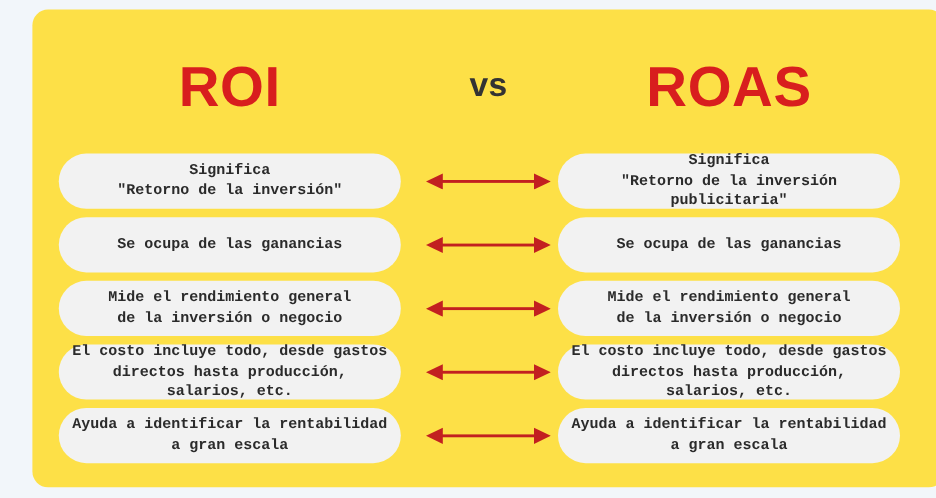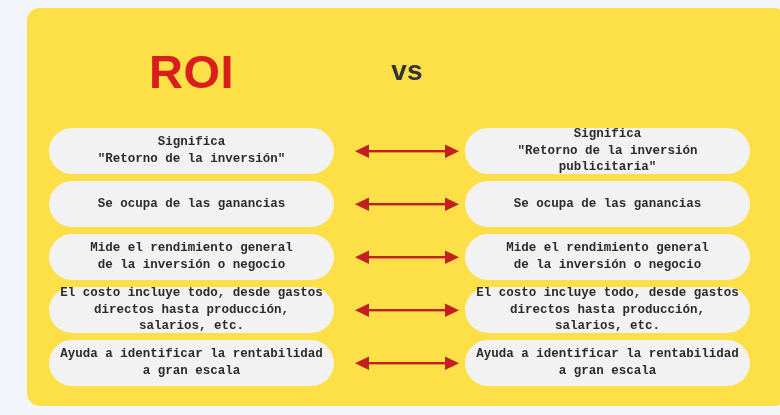--- a/index.html
+++ b/index.html
@@ -117,20 +117,23 @@
 </style>
 </head>
 <body>
 
 <div id="card">
 
   <div id="header">
     <div class="head-col left">
       <div class="head-title">ROI</div>
     </div>
+    <div class="head-col right">
+      <div class="head-title">ROAS</div>
+    </div>
     <div id="vs-wrap">
       <span id="vs-label">vs</span>
     </div>
   </div>
 
   <div id="rows">
 
     <div class="row">
       <div class="pill left">
         <span class="pill-text">Significa

